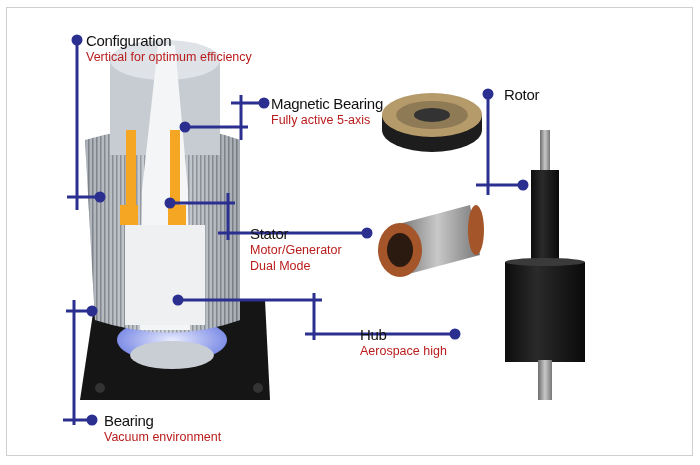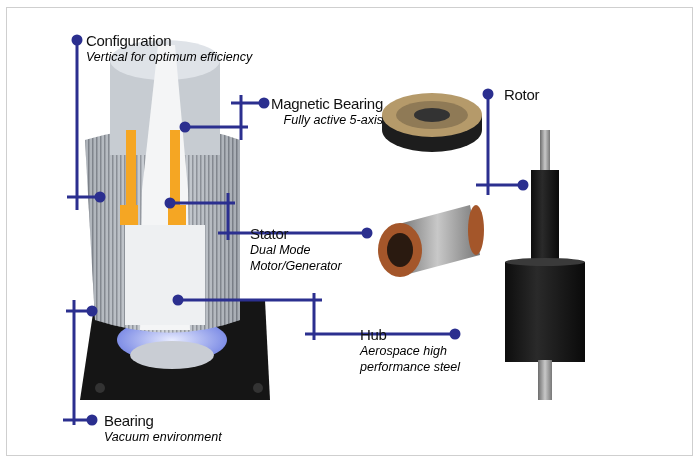--- a/index.html
+++ b/index.html
@@ -1,20 +1,20 @@
 <!DOCTYPE html>
 <html><head>
 <meta charset="utf-8">
 <style>
   html,body{margin:0;padding:0;background:#fff;}
   body{width:700px;height:465px;position:relative;overflow:hidden;font-family:"Liberation Sans",sans-serif;}
   .frame{position:absolute;left:6px;top:7px;width:687px;height:449px;border:1px solid #cfcfcf;box-sizing:border-box;}
   .lbl{position:absolute;color:#111;}
   .lbl .t{font-weight:normal;font-size:15px;letter-spacing:-0.3px;display:block;line-height:17px;}
-  .lbl .s{font-size:12.5px;color:#000000;display:block;line-height:16px;font-style:italic;}
+  .lbl .s{font-size:12.5px;color:#b91c1c;display:block;line-height:16px;}
   .right{text-align:left;}
   svg.lines{position:absolute;left:0;top:0;}
 </style>
 </head>
 <body>
 
 <div class="frame"></div>
 
 <svg class="lines" width="700" height="465">
   <defs>
@@ -124,37 +124,36 @@
     <line x1="63" y1="420" x2="92" y2="420"></line>
       <circle cx="92" cy="420" r="4"></circle>
   </g>
 </svg>
 
 <div class="lbl" style="left:86px;top:32px;">
   <span class="t">Configuration</span>
   <span class="s">Vertical for optimum efficiency</span>
 </div>
 
-<div class="lbl" style="left:271px;top:95px;text-align:right;">
+<div class="lbl" style="left:271px;top:95px;">
   <span class="t">Magnetic Bearing</span>
   <span class="s">Fully active 5-axis</span>
 </div>
 
 <div class="lbl" style="left:504px;top:86px;">
   <span class="t">Rotor</span>
 </div>
 
 <div class="lbl right" style="left:250px;width:118px;top:225px;">
   <span class="t">Stator</span>
+  <span class="s">Motor/Generator</span>
   <span class="s">Dual Mode</span>
-  <span class="s">Motor/Generator</span>
 </div>
 
 <div class="lbl right" style="left:360px;width:128px;top:326px;">
   <span class="t">Hub</span>
   <span class="s">Aerospace high</span>
-  <span class="s">performance steel</span>
 </div>
 
 <div class="lbl" style="left:104px;top:412px;">
   <span class="t">Bearing</span>
   <span class="s">Vacuum environment</span>
 </div>
 
 </body></html>

